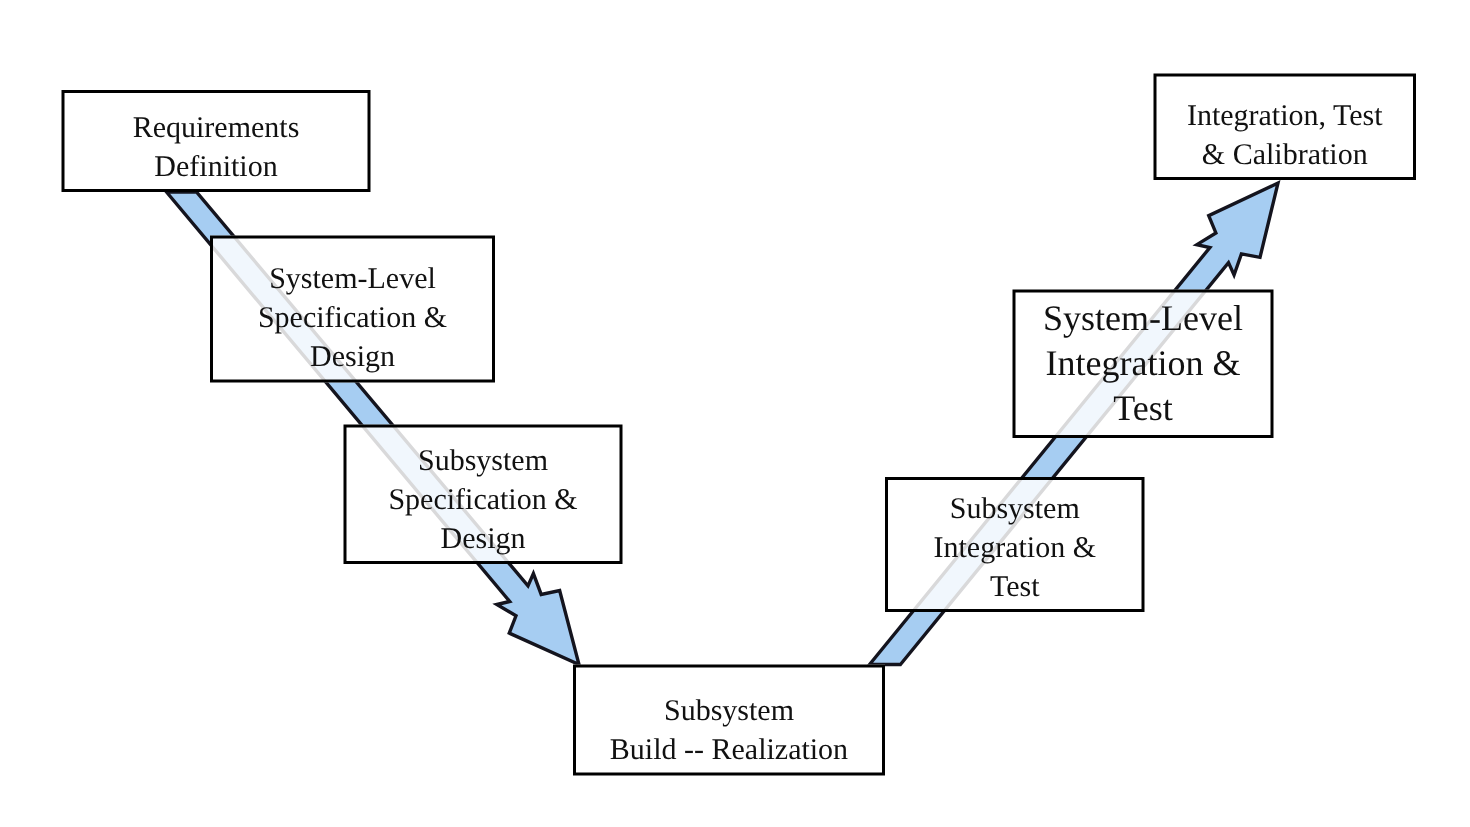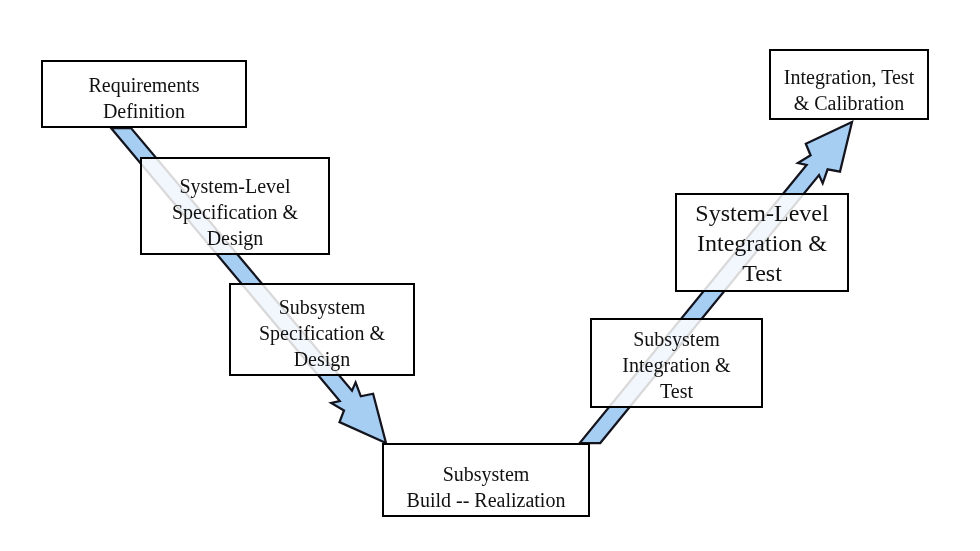--- a/index.html
+++ b/index.html
@@ -39,21 +39,21 @@
     white-space: pre-line;
     display: block;
     padding: 2px 4px;
   }
   .n1 { left: 41px;  top: 60px;  width: 206px; height: 68px; }
   .n2 { left: 140px; top: 157px; width: 190px; height: 98px; }
   .n3 { left: 229px; top: 283px; width: 186px; height: 93px; }
   .n4 { left: 382px; top: 443px; width: 208px; height: 74px; }
   .n5 { left: 590px; top: 318px; width: 173px; height: 90px; }
   .n6 { left: 675px; top: 193px; width: 174px; height: 99px; font-size: 24px; line-height: 1.25; }
-  .n7 { left: 769px; top: 49px;  width: 160px; height: 71px; }
+  .n7 { left: 769px; top: 49px;  width: 175px; height: 71px; }
 </style>
 </head>
 <body>
 
 <div class="stage">
 
   <svg class="arrows-layer" viewBox="0 0 980 551" aria-hidden="true">
     <path stroke-width="2.25" stroke-linejoin="miter" d="M 111,128 L 339.8,401 L 331.2,403 L 344,410.5 L 339.5,422.1 L 386,443
              L 373.1,393.7 L 360.8,396.3 L 355.6,382.4 L 352,390.6 L 131,128 Z" fill="#a6cdf2" stroke="#14141e"></path>
     <path stroke-width="2.25" stroke-linejoin="miter" d="M 600.3,443 L 819,175.1 L 822.7,183.3 L 827.6,169.3 L 840,171.6 L 852,122

